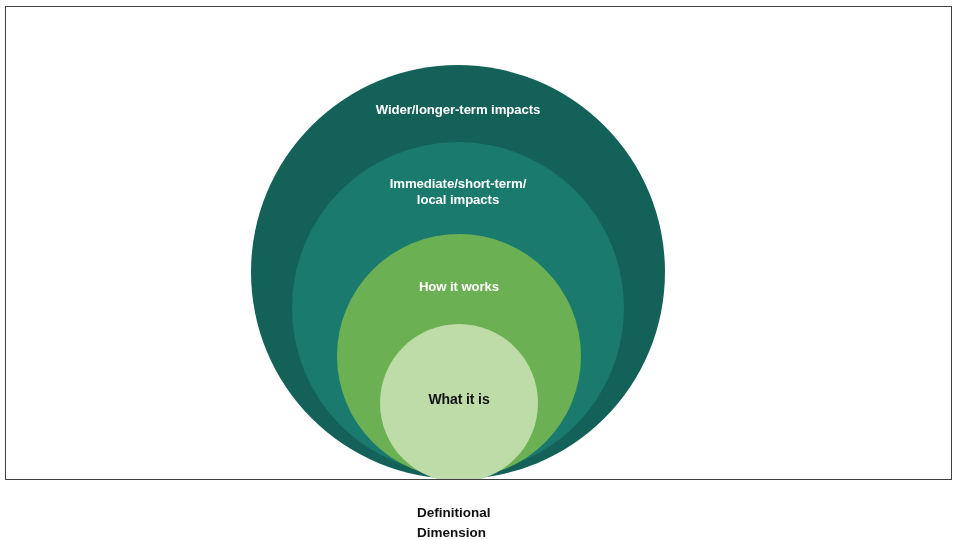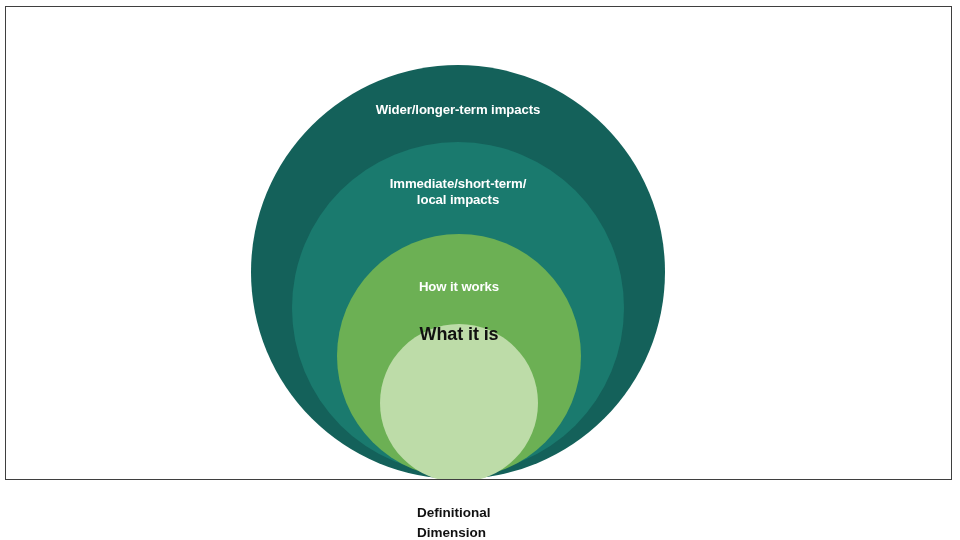--- a/index.html
+++ b/index.html
@@ -87,21 +87,22 @@
   }
 
   
   #ring-4 {
     left: 374px;
     top: 317px;
     width: 158px;
     height: 158px;
   }
   #ring-4 .circle-label {
-    font-size: 18px;
+    margin-top: 67px;
+    font-size: 14px;
   }
 
   
   #caption {
     position: absolute;
     left: 417px;
     top: 487px;
     font-size: 13.5px;
     font-weight: bold;
     color: #111111;

